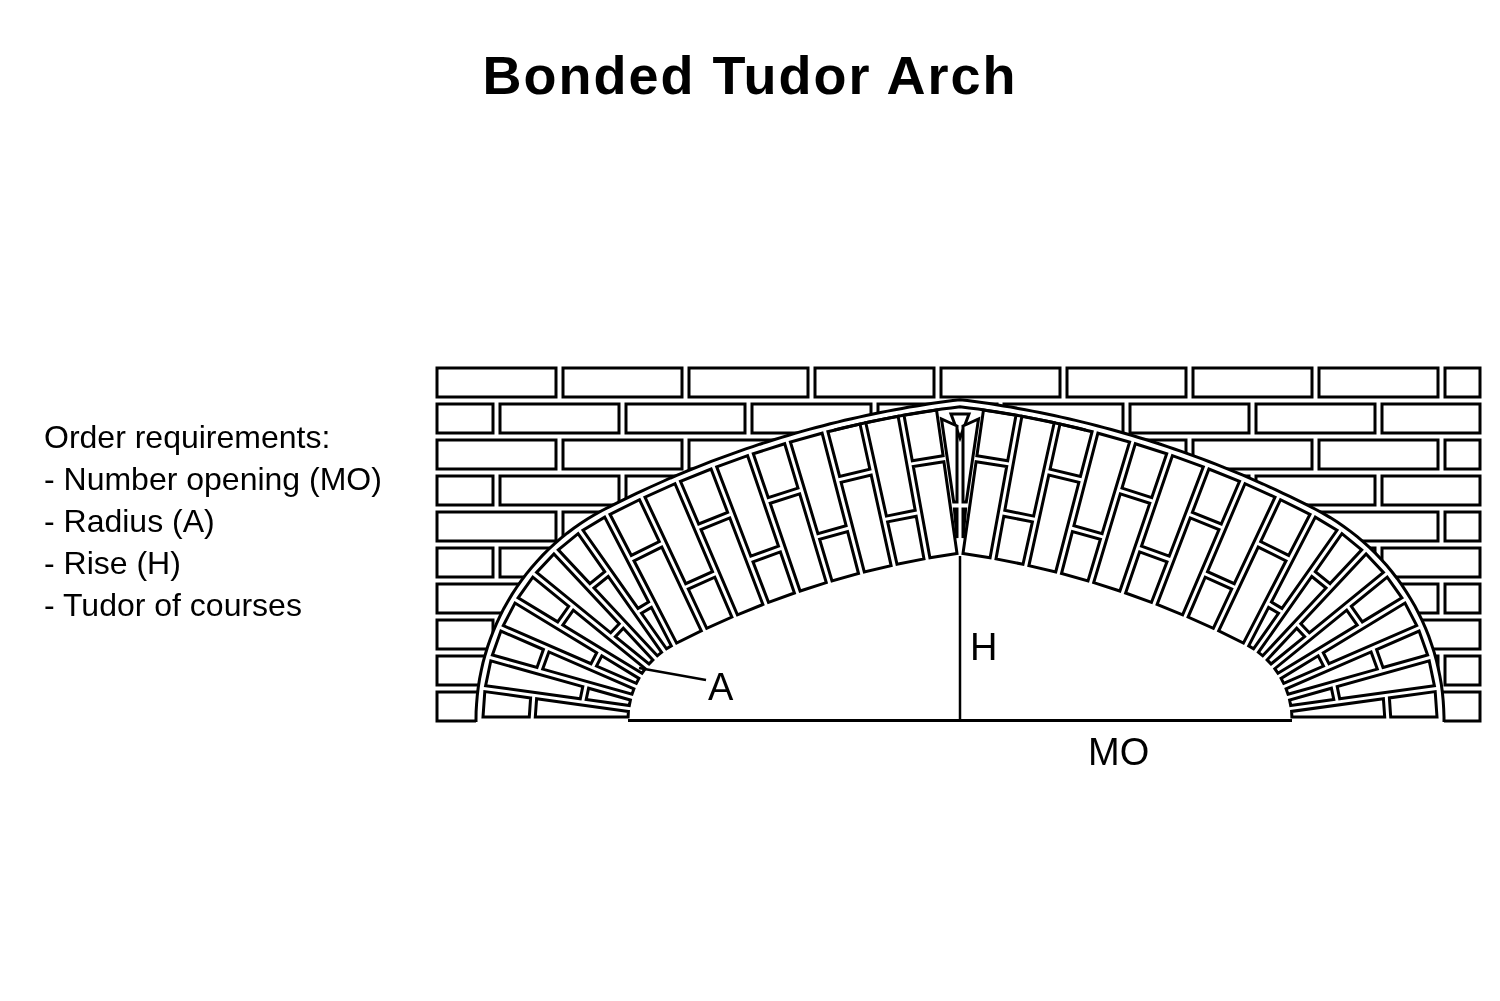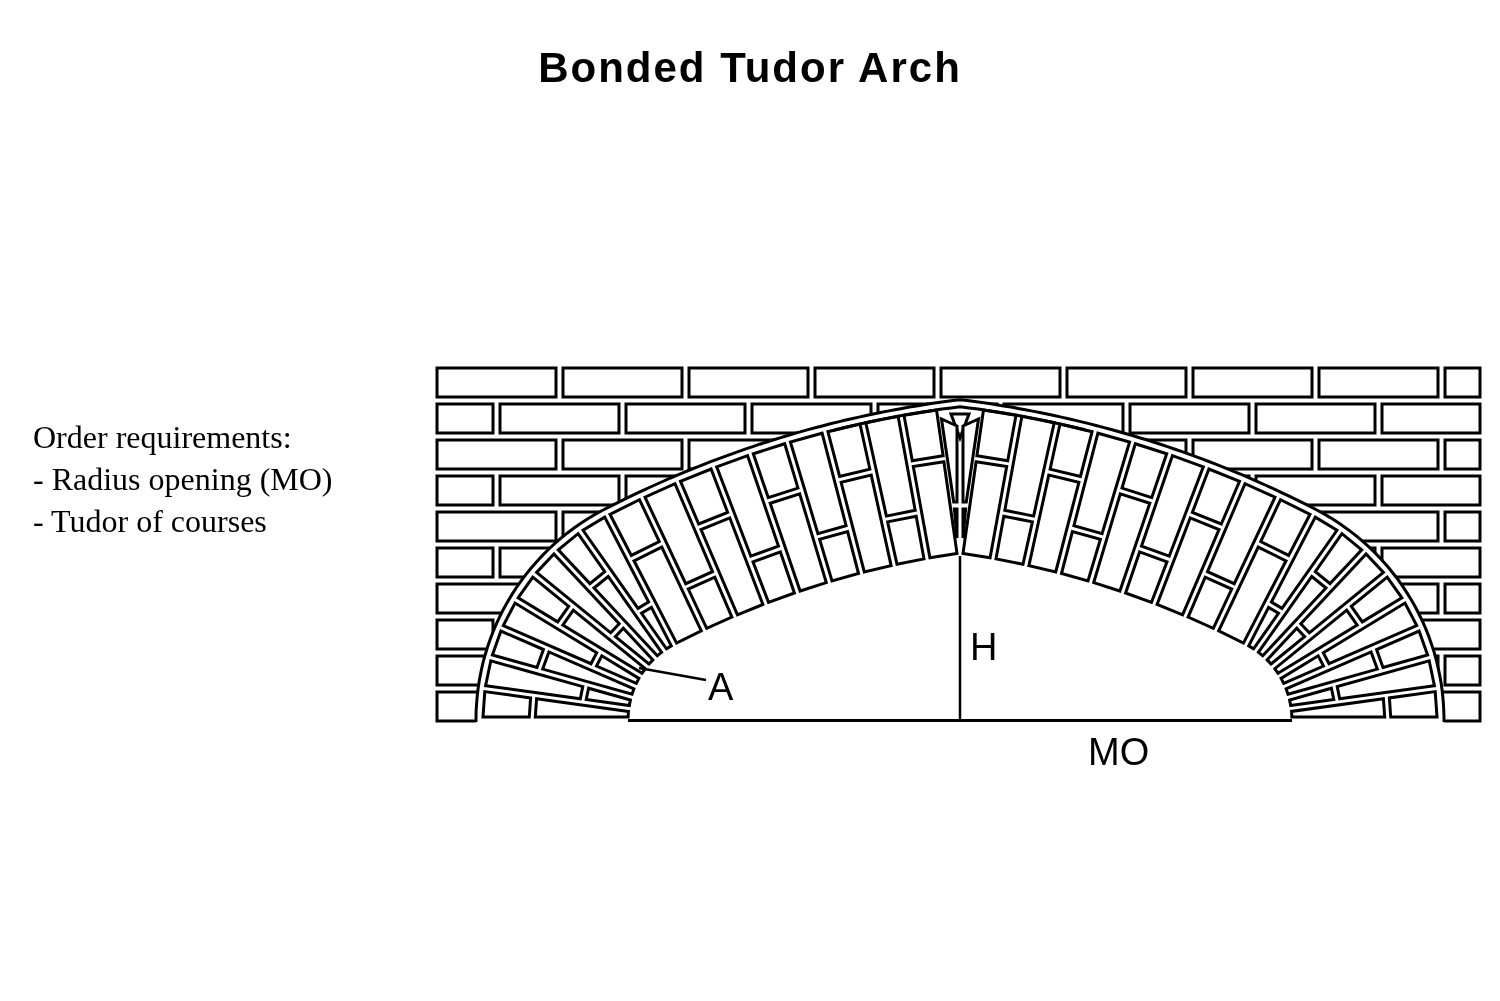--- a/index.html
+++ b/index.html
@@ -8,45 +8,46 @@
     width:1500px;height:1001px;
     background:#ffffff;
     overflow:hidden;
     font-family:"Liberation Sans", sans-serif;
     color:#000;
   }
   .title{
     position:absolute;
     left:0;right:0;top:44px;
     text-align:center;
-    font-size:42px;
+    font-size:54px;
     font-weight:bold;
     letter-spacing:2px;
   }
   .requirements{
     position:absolute;
-    left:33px;top:416px;
+    left:44px;top:416px;
     font-size:32px;
     line-height:42px;
     white-space:nowrap;
-    font-family:Liberation Serif, serif;
   }
   svg.diagram{position:absolute;left:0;top:0;}
   svg text{font-family:"Liberation Sans", sans-serif;}
 </style>
 </head>
 <body>
 
 <div class="page">
 
   <div class="title">Bonded Tudor Arch</div>
 
   <div class="requirements">
     <div>Order requirements:</div>
-    <div>- Radius opening (MO)</div>
+    <div>- Number opening (MO)</div>
+    <div>- Radius (A)</div>
+    <div>- Rise (H)</div>
     <div>- Tudor of courses</div>
   </div>
 
   <svg class="diagram" id="arch-svg" width="1500" height="1001" viewBox="0 0 1500 1001">
     <defs>
       <mask id="wallmask">
         <rect x="0" y="0" width="1500" height="1001" fill="#fff"></rect>
         <polygon id="arch-hole" points="476.0,734.0 476.0,720.0 476.1,711.7 476.6,703.5 477.3,695.2 478.3,687.0 479.6,678.8 481.2,670.7 483.0,662.7 485.2,654.7 487.6,646.8 490.3,638.9 493.3,631.2 496.5,623.6 500.0,616.1 503.7,608.7 507.8,601.5 512.0,594.4 516.5,587.5 521.3,580.7 526.2,574.1 531.4,567.7 536.9,561.4 542.5,555.4 548.4,549.5 554.4,543.9 560.7,538.4 567.1,533.2 573.7,528.3 580.5,523.5 587.4,519.0 594.5,514.8 601.7,510.7 604.1,509.5 610.7,506.1 617.2,502.8 623.8,499.6 630.4,496.4 637.1,493.2 643.7,490.1 650.4,487.0 657.1,484.0 663.8,481.0 670.5,478.0 677.3,475.2 684.0,472.3 690.8,469.5 697.6,466.8 704.5,464.1 711.3,461.4 718.2,458.8 725.1,456.3 732.0,453.8 738.9,451.3 745.8,448.9 752.8,446.6 759.8,444.2 766.8,442.0 773.8,439.8 780.8,437.6 787.8,435.5 794.9,433.4 801.9,431.4 809.0,429.4 816.1,427.5 823.2,425.7 830.3,423.8 837.4,422.1 844.6,420.3 851.7,418.7 858.9,417.1 866.1,415.5 873.2,414.0 880.4,412.5 887.6,411.1 894.9,409.7 902.1,408.4 909.3,407.1 916.6,405.9 923.8,404.7 931.1,403.6 938.3,402.6 945.6,401.5 952.9,400.6 960.0,399.7 960.0,399.7 967.3,400.6 974.6,401.6 981.8,402.6 989.1,403.6 996.4,404.8 1003.6,405.9 1010.9,407.1 1018.1,408.4 1025.3,409.7 1032.5,411.1 1039.7,412.5 1046.9,414.0 1054.1,415.5 1061.3,417.1 1068.5,418.7 1075.6,420.4 1082.7,422.1 1089.9,423.9 1097.0,425.7 1104.1,427.6 1111.2,429.5 1118.3,431.5 1125.3,433.5 1132.4,435.5 1139.4,437.7 1146.4,439.8 1153.4,442.0 1160.4,444.3 1167.4,446.6 1174.3,449.0 1181.3,451.4 1188.2,453.8 1195.1,456.3 1202.0,458.9 1208.8,461.5 1215.7,464.2 1222.5,466.9 1229.3,469.6 1236.1,472.4 1242.9,475.2 1249.7,478.1 1256.4,481.1 1263.1,484.0 1269.8,487.1 1276.5,490.1 1283.1,493.3 1289.7,496.4 1296.3,499.6 1302.9,502.9 1309.5,506.2 1315.9,509.5 1323.1,513.4 1330.3,517.6 1337.3,522.0 1344.1,526.7 1350.8,531.6 1357.2,536.7 1363.6,542.1 1369.7,547.6 1375.6,553.4 1381.3,559.4 1386.8,565.6 1392.1,572.0 1397.1,578.5 1401.9,585.2 1406.5,592.1 1410.9,599.2 1415.0,606.3 1418.8,613.7 1422.4,621.1 1425.7,628.7 1428.8,636.4 1431.5,644.2 1434.1,652.1 1436.3,660.0 1438.2,668.1 1439.9,676.2 1441.3,684.3 1442.4,692.5 1443.2,700.8 1443.7,709.0 1444.0,717.3 1444.0,734.0" fill="#000"></polygon>
       </mask>
     </defs>

